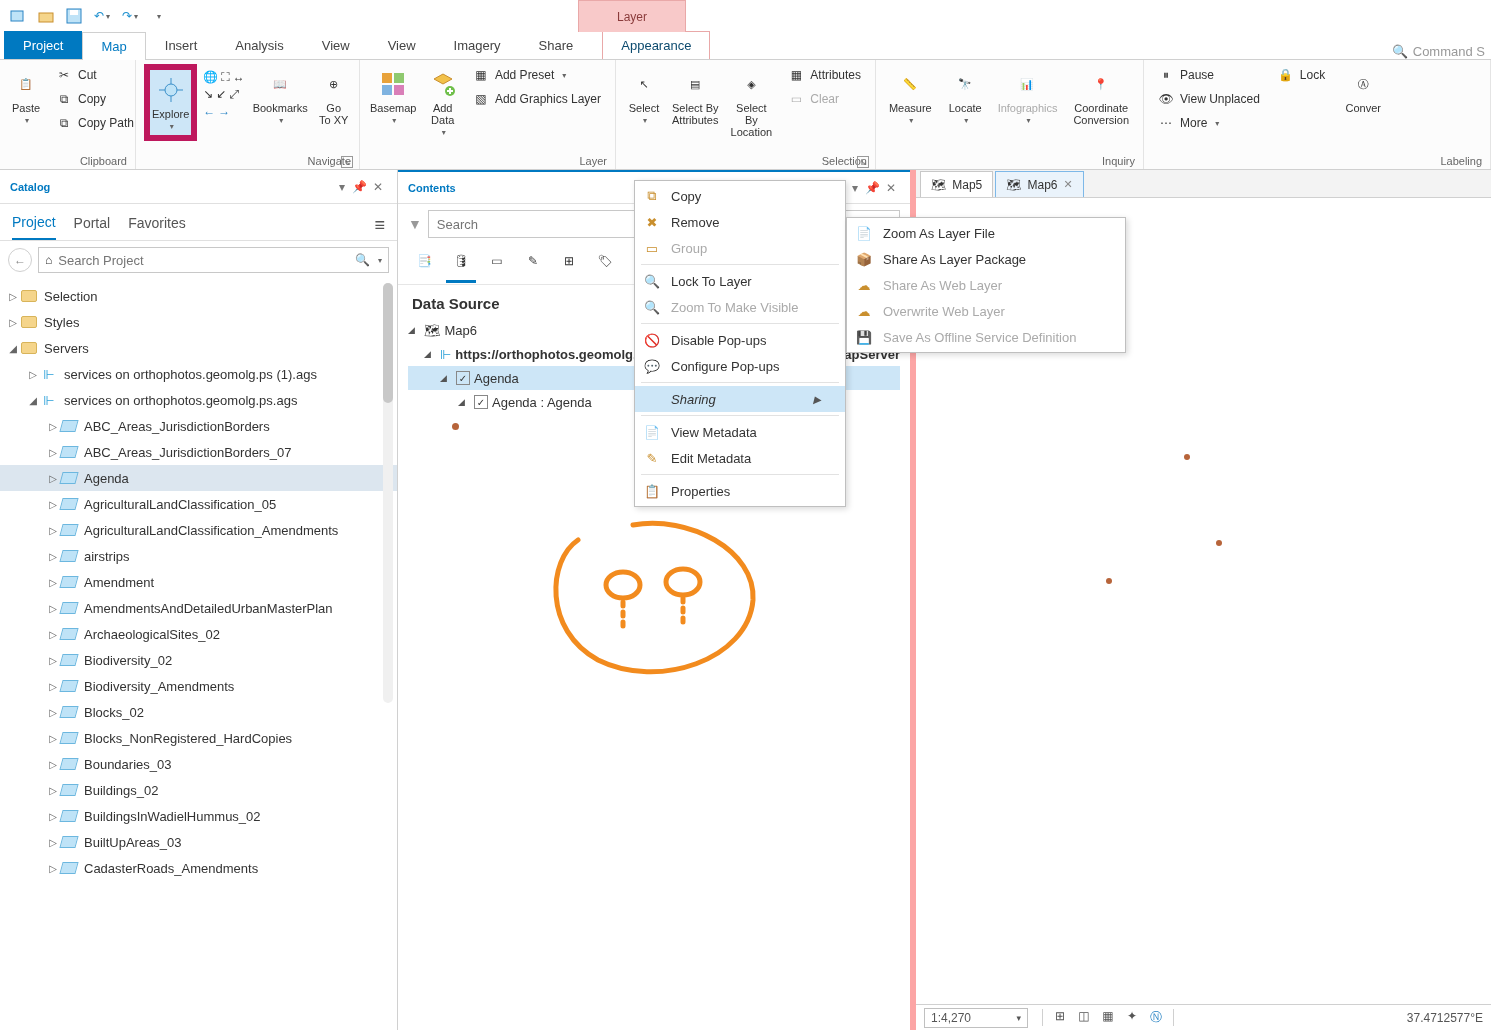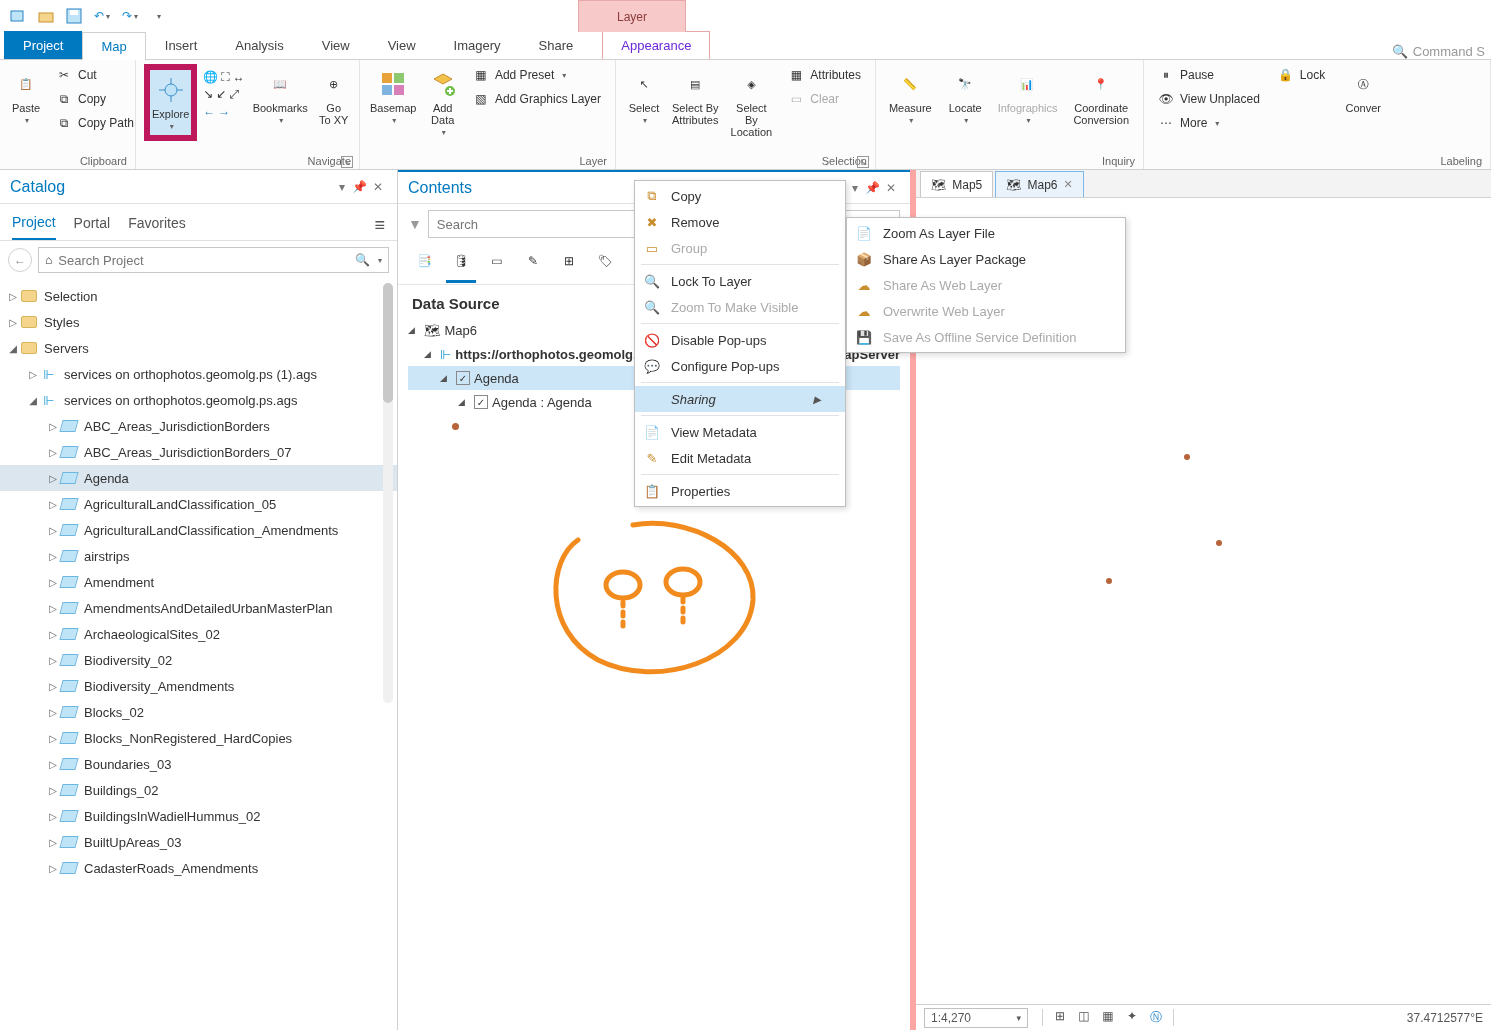--- a/index.html
+++ b/index.html
@@ -10,21 +10,21 @@
 .qat-btn { width:24px; height:24px; display:inline-flex; align-items:center; justify-content:center; margin-right:4px; color:#1e90cf; }
 .titlebar-center { position:absolute; left:0; right:0; text-align:center; pointer-events:none; }
 .titlebar-center span { color:#555; font-size:13px; }
 .layer-ctx-tab { position:absolute; left:578px; top:0; width:108px; height:32px; background:#f8c9c9; border:1px solid #e9a8a8; border-bottom:none; display:flex; align-items:center; justify-content:center; color:#8a3b3b; font-size:12px; }
 
 
 .ribbon-tabs { height:28px; display:flex; align-items:flex-end; border-bottom:1px solid #d0d0d0; padding-left:4px; }
 .rtab { padding:6px 18px; font-size:13px; color:#444; border:1px solid transparent; border-bottom:none; cursor:default; }
 .rtab.file { background:#0079c1; color:#fff; }
 .rtab.active { border-color:#d0d0d0; background:#fff; color:#0079c1; position:relative; top:1px; }
-.rtab.ctx { border:1px solid #e9a8a8; border-bottom:none; background:#fff; color:#6d28d9; margin-left:0; }
+.rtab.ctx { border:1px solid #e9a8a8; border-bottom:none; background:#fff; color:#0c4a6e; margin-left:0; }
 .search-hint { margin-left:auto; margin-right:6px; color:#999; font-size:13px; display:flex; align-items:center; gap:4px; }
 
 
 .ribbon { height:110px; background:#fcfcfc; border-bottom:1px solid #d0d0d0; display:flex; }
 .group { border-right:1px solid #e4e4e4; padding:4px 8px 2px; display:flex; flex-direction:column; justify-content:space-between; }
 .group-content { display:flex; align-items:flex-start; gap:6px; flex:1; }
 .group-label { text-align:right; font-size:11px; color:#666; position:relative; }
 .group-label .dlg { position:absolute; right:-2px; bottom:-1px; width:12px; height:12px; border:1px solid #999; display:flex; align-items:center; justify-content:center; font-size:8px; color:#666; }
 
 .big-btn { width:60px; display:flex; flex-direction:column; align-items:center; gap:2px; padding:4px 2px; text-align:center; font-size:11px; color:#333; }
@@ -35,21 +35,21 @@
 .small-btn .sico { width:16px; height:16px; display:flex; align-items:center; justify-content:center; }
 .small-btn.disabled { color:#aaa; }
 .caret { font-size:8px; color:#666; margin-left:2px; }
 
 
 .workspace { display:flex; height:calc(100% - 170px); }
 
 
 .catalog { width:398px; border-right:1px solid #d0d0d0; display:flex; flex-direction:column; }
 .pane-hdr { height:34px; display:flex; align-items:center; padding:0 10px; border-bottom:1px solid #e0e0e0; }
-.pane-hdr .title { color:#0079c1; font-size:16px; flex:1; }
+.pane-hdr .title { color:#0079c1; font-size:11px; flex:1;font-weight:bold; }
 .pane-hdr .ctl { width:18px; text-align:center; color:#777; font-size:12px; cursor:default; }
 .cat-tabs { display:flex; align-items:center; gap:18px; padding:6px 12px 0; border-bottom:1px solid #e0e0e0; }
 .cat-tab { font-size:14px; color:#555; padding:4px 0 8px; }
 .cat-tab.active { color:#0079c1; border-bottom:2px solid #0079c1; }
 .cat-tabs .burger { margin-left:auto; font-size:18px; color:#555; }
 .cat-search-row { display:flex; align-items:center; gap:6px; padding:6px 8px; }
 .back-btn { width:24px; height:24px; border:1px solid #d0d0d0; border-radius:50%; display:flex; align-items:center; justify-content:center; color:#888; }
 .searchbox { flex:1; height:26px; border:1px solid #c8c8c8; display:flex; align-items:center; padding:0 6px; gap:6px; }
 .searchbox input { border:none; outline:none; flex:1; font-size:13px; }
 .tree { flex:1; overflow-y:auto; overflow-x:hidden; padding:4px 0; position:relative; }

